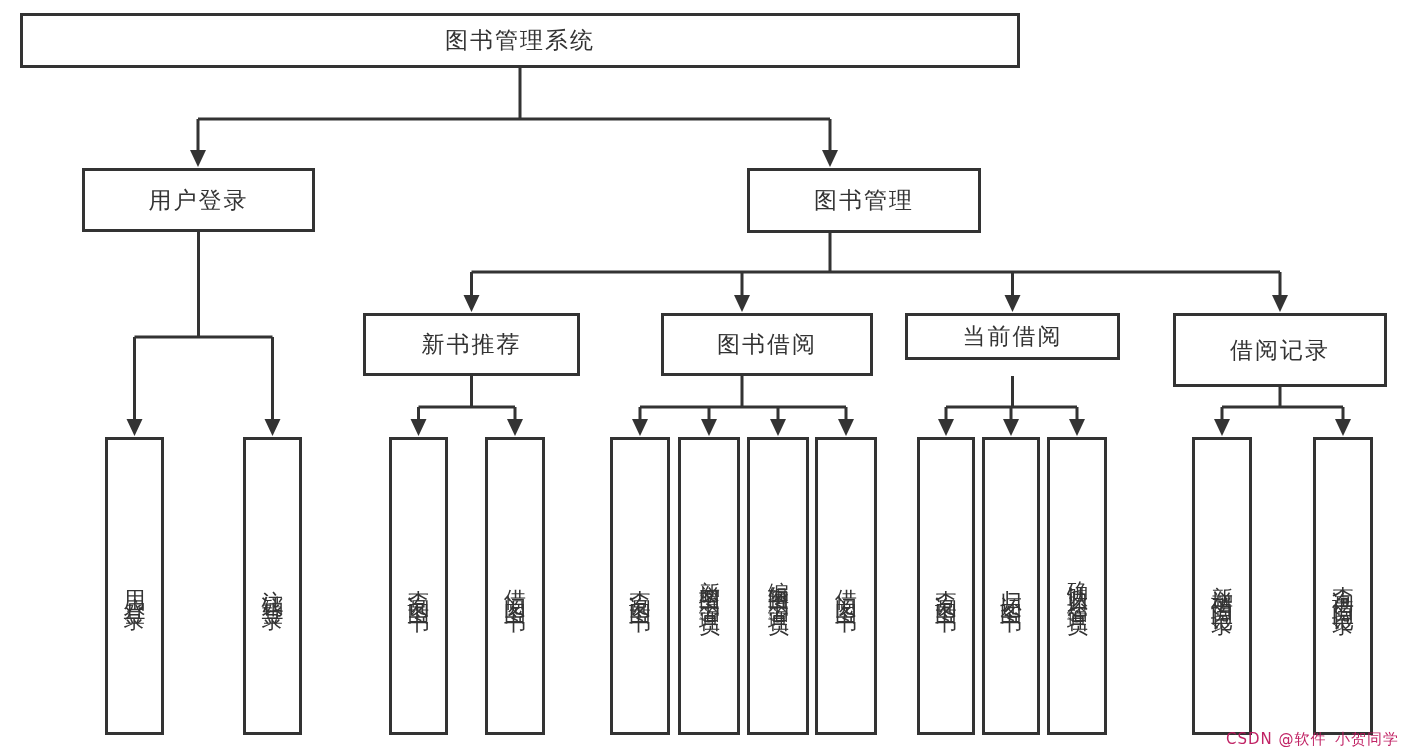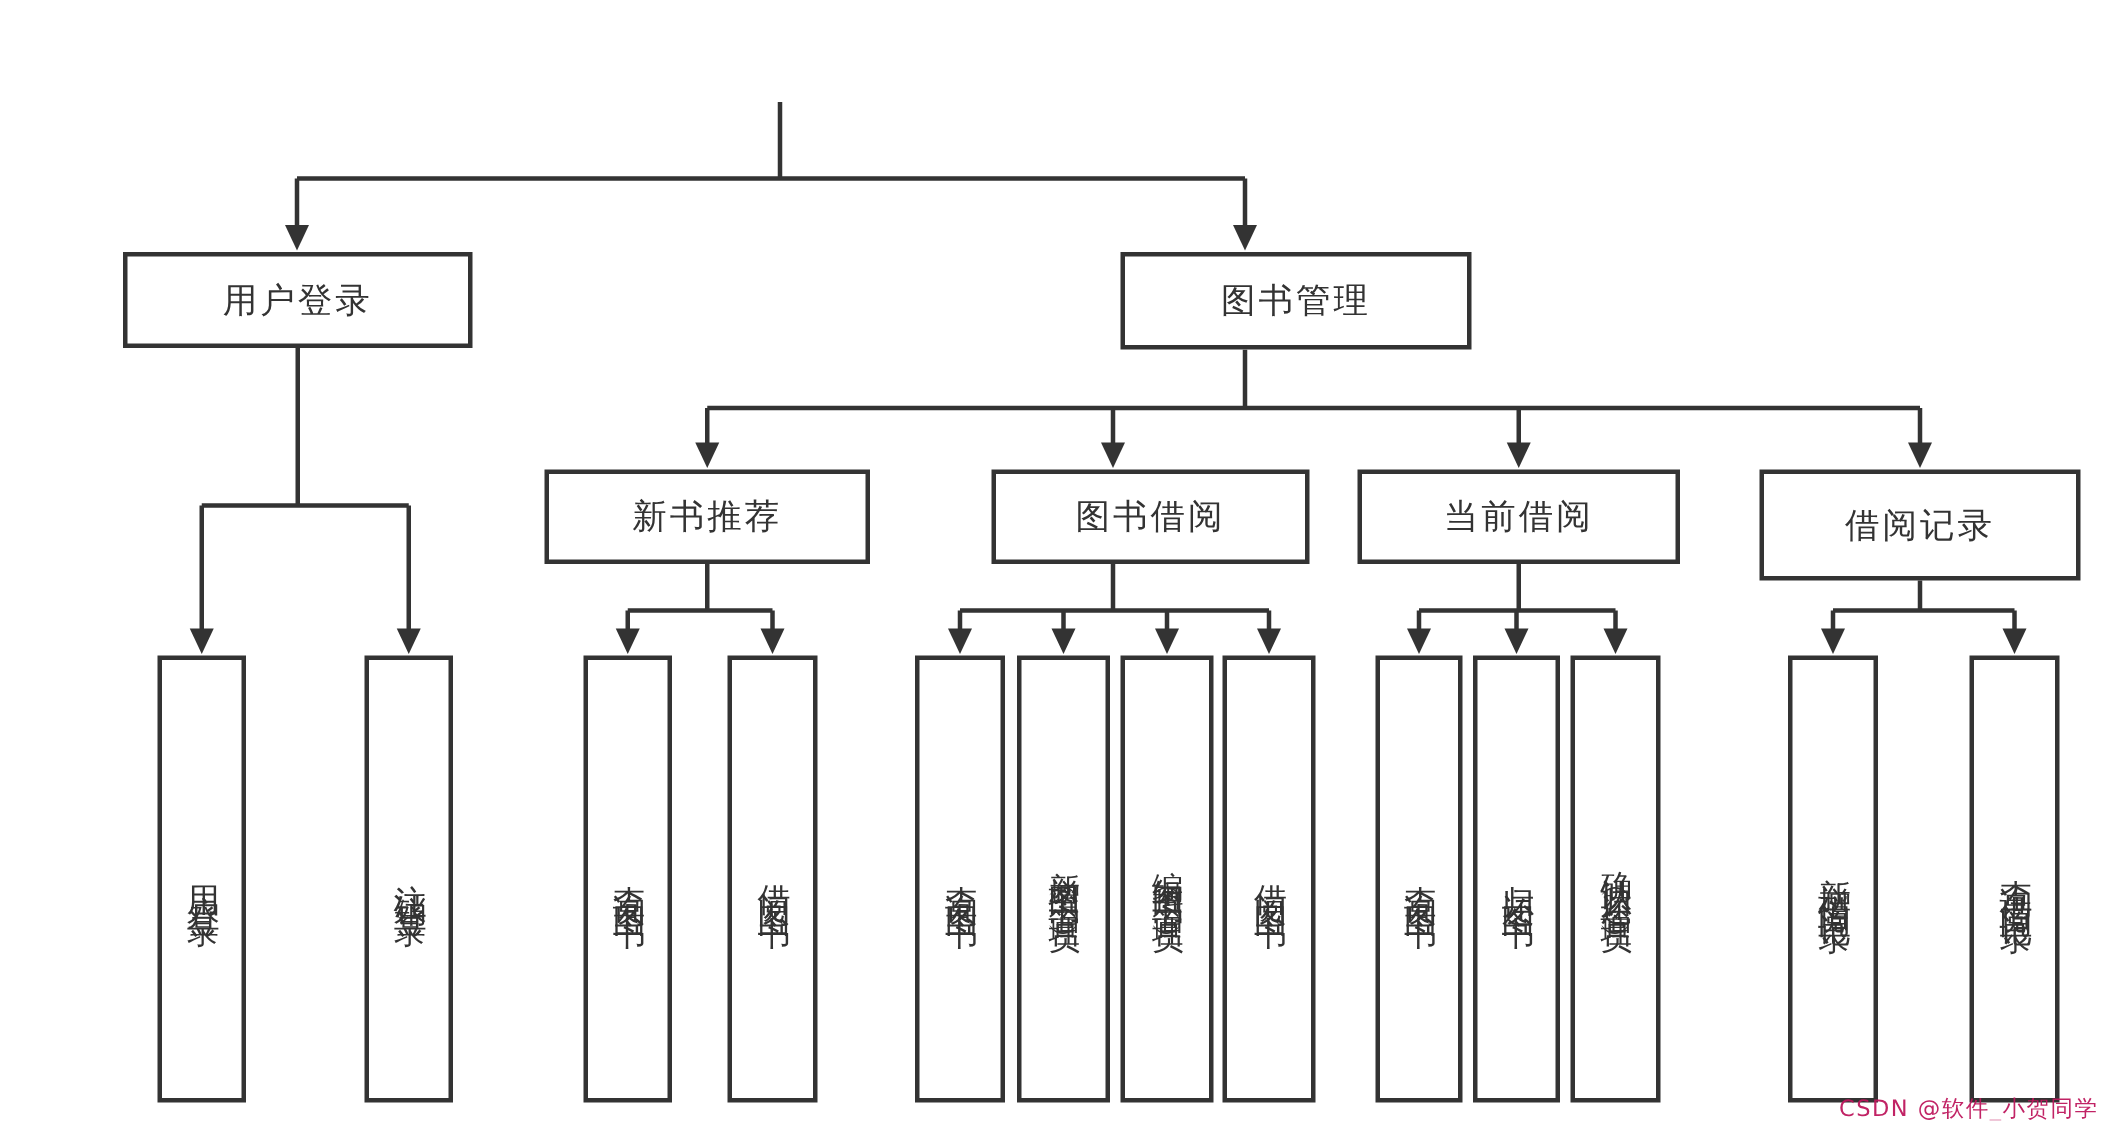--- a/index.html
+++ b/index.html
@@ -120,27 +120,28 @@
       <polygon points="1069,419 1085,419 1077,436"></polygon>
     </g>
 
     <g>
       <path d="M1280 376 V407 M1222 407 H1343 M1222 407 V421 M1343 407 V421"></path>
       <polygon points="1214,419 1230,419 1222,436"></polygon>
       <polygon points="1335,419 1351,419 1343,436"></polygon>
     </g>
   </svg>
 
+  <div class="node" style="left:20px; top:13px; width:1000px; height:55px;">图书管理系统</div>
 
   <div class="node" style="left:82px; top:168px; width:233px; height:64px;">用户登录</div>
   <div class="node" style="left:747px; top:168px; width:234px; height:65px;">图书管理</div>
 
   <div class="node" style="left:363px; top:313px; width:217px; height:63px;font-family:Liberation Mono, monospace;">新书推荐</div>
   <div class="node" style="left:661px; top:313px; width:212px; height:63px;">图书借阅</div>
-  <div class="node" style="left:905px; top:313px; width:215px; height:63px;">当前借阅</div>
+  <div class="node" style="left:905px; top:313px; width:215px; height:47px;">当前借阅</div>
   <div class="node" style="left:1173px; top:313px; width:214px; height:74px;">借阅记录</div>
 
   <div class="vnode" style="left:105px; top:437px; width:59px; height:298px;">用户登录</div>
   <div class="vnode" style="left:243px; top:437px; width:59px; height:298px;">注销登录</div>
 
   <div class="vnode" style="left:389px; top:437px; width:59px; height:298px;">查询图书</div>
   <div class="vnode" style="left:485px; top:437px; width:60px; height:298px;">借阅图书</div>
 
   <div class="vnode" style="left:610px; top:437px; width:60px; height:298px;">查询图书</div>
   <div class="vnode" style="left:678px; top:437px; width:62px; height:298px; font-size:21px; letter-spacing:5px;">新增图书（管理员）</div>

